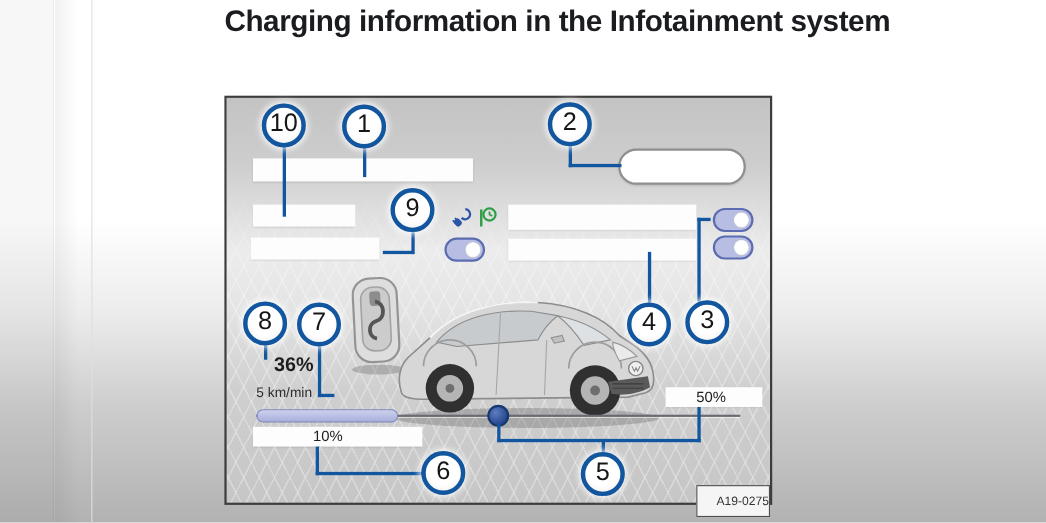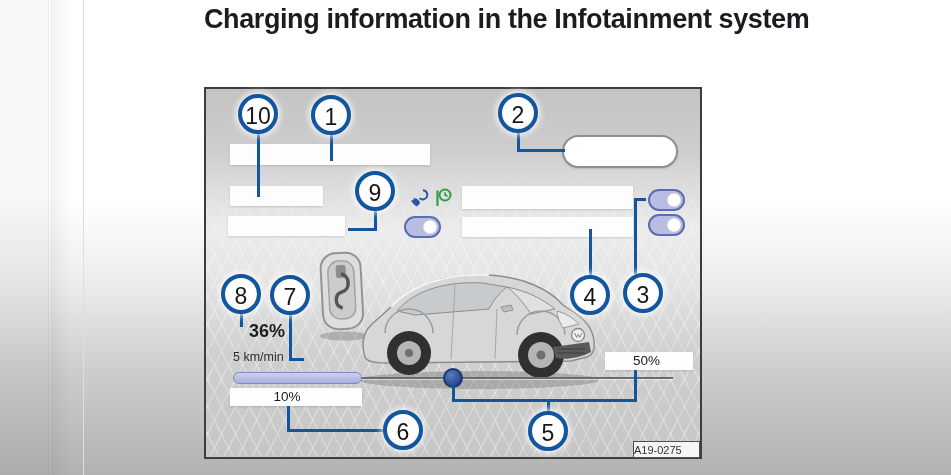--- a/index.html
+++ b/index.html
@@ -25,21 +25,21 @@
       repeating-linear-gradient(63deg, rgba(255,255,255,0) 0 11px, rgba(255,255,255,0.5) 11px 12.5px),
       repeating-linear-gradient(-63deg, rgba(255,255,255,0) 0 11px, rgba(255,255,255,0.5) 11px 12.5px);
     -webkit-mask-image:linear-gradient(180deg, transparent 0%, transparent 22%, #000 48%, #000 100%);
     mask-image:linear-gradient(180deg, transparent 0%, transparent 22%, #000 48%, #000 100%);
     opacity:.55;}
   
   .callout{ position:absolute; width:40px; height:40px; border-radius:50%;
     border:4px solid #1256a0;
     background:radial-gradient(circle at 50% 40%, #ffffff 55%, #ececec 100%);
     box-shadow:0 0 6px 2px rgba(255,255,255,0.85);
-    display:flex; align-items:flex-end; justify-content:center;
+    display:flex; align-items:flex-start; justify-content:center;
     font-size:23px; color:#161616; }
   
   .cline{ position:absolute; background:#1256a0; }
   
   .wbar{ position:absolute; background:#fdfdfd; box-shadow:0 1px 2px rgba(0,0,0,0.14); }
   .pill-btn{ position:absolute; background:#ffffff; border:2px solid #8f8f8f; border-radius:17px;
     box-shadow:0 1px 2px rgba(0,0,0,0.12);}
   
   .toggle{ position:absolute; width:37px; height:22px; border-radius:11px;
     background:#b7bde3; border:2px solid #5c6cb0; }
@@ -50,23 +50,23 @@
     background:#6a6a72; box-shadow:0 1px 0 rgba(255,255,255,0.55); }
   .slider-fill{ position:absolute; left:27px; top:283px; width:129px; height:12px; border-radius:6px;
     background:linear-gradient(180deg,#ccd1ec,#a9b0dc); border:1px solid #8089c0; }
   .slider-handle{ position:absolute; left:237px; top:279px; width:20px; height:20px; border-radius:50%;
     background:radial-gradient(circle at 35% 32%, #5d7cc0, #27488f 72%);
     border:2px solid #17386f; }
   
   .val-big{ position:absolute; left:43px; top:232px; font-size:18px; font-weight:bold; color:#1d1d1d; }
   .val-small{ position:absolute; left:27px; top:261px; font-size:12.5px; color:#2d2d2d; }
   .bar-label{ position:absolute; font-size:13.5px; color:#202020; text-align:center; }
-  .fig-code{ position:absolute; left:427px; top:352px; width:67px; height:17px;
+  .fig-code{ position:absolute; left:427px; top:352px; width:67px; height:29px;
     background:#f5f5f5; border:1px solid #4f4f4f; font-size:11px; color:#333;
-    display:flex; align-items:center; justify-content:flex-start; }
+    display:flex; align-items:center; justify-content:flex-end; }
   .icon16{ position:absolute; width:22px; height:22px; }
 </style>
 </head>
 <body>
 
 <div class="page-left-col"></div>
 <div class="page-gutter"></div>
 
 <h1 class="doc-title">Charging information in the Infotainment system</h1>
 
@@ -134,21 +134,21 @@
     <div class="knob"></div>
   </div>
 
   <div class="val-big">36%</div>
   <div class="val-small">5 km/min</div>
 
   <div class="slider-track"></div>
   <div class="slider-fill"></div>
   <div class="slider-handle"></div>
 
-  <div class="wbar bar-label" style="left:24px;top:299px;width:132px;height:18px;line-height:18px;padding-right:18px;">
+  <div class="wbar bar-label" style="left:24px;top:299px;width:154px;height:18px;line-height:18px;padding-right:18px;">
     <span>10%</span>
   </div>
   <div class="wbar bar-label" style="left:399px;top:263px;width:88px;height:18px;line-height:18px;padding-right:5px;">
     <span>50%</span>
   </div>
 
   <div class="cline" style="left:50.5px;top:45px;width:3px;height:63px;"></div>
   <div class="cline" style="left:123.5px;top:46px;width:3px;height:26px;"></div>
   <div class="cline" style="left:310.5px;top:44px;width:3px;height:19px;"></div>
   <div class="cline" style="left:310.5px;top:60px;width:48px;height:3px;"></div>

